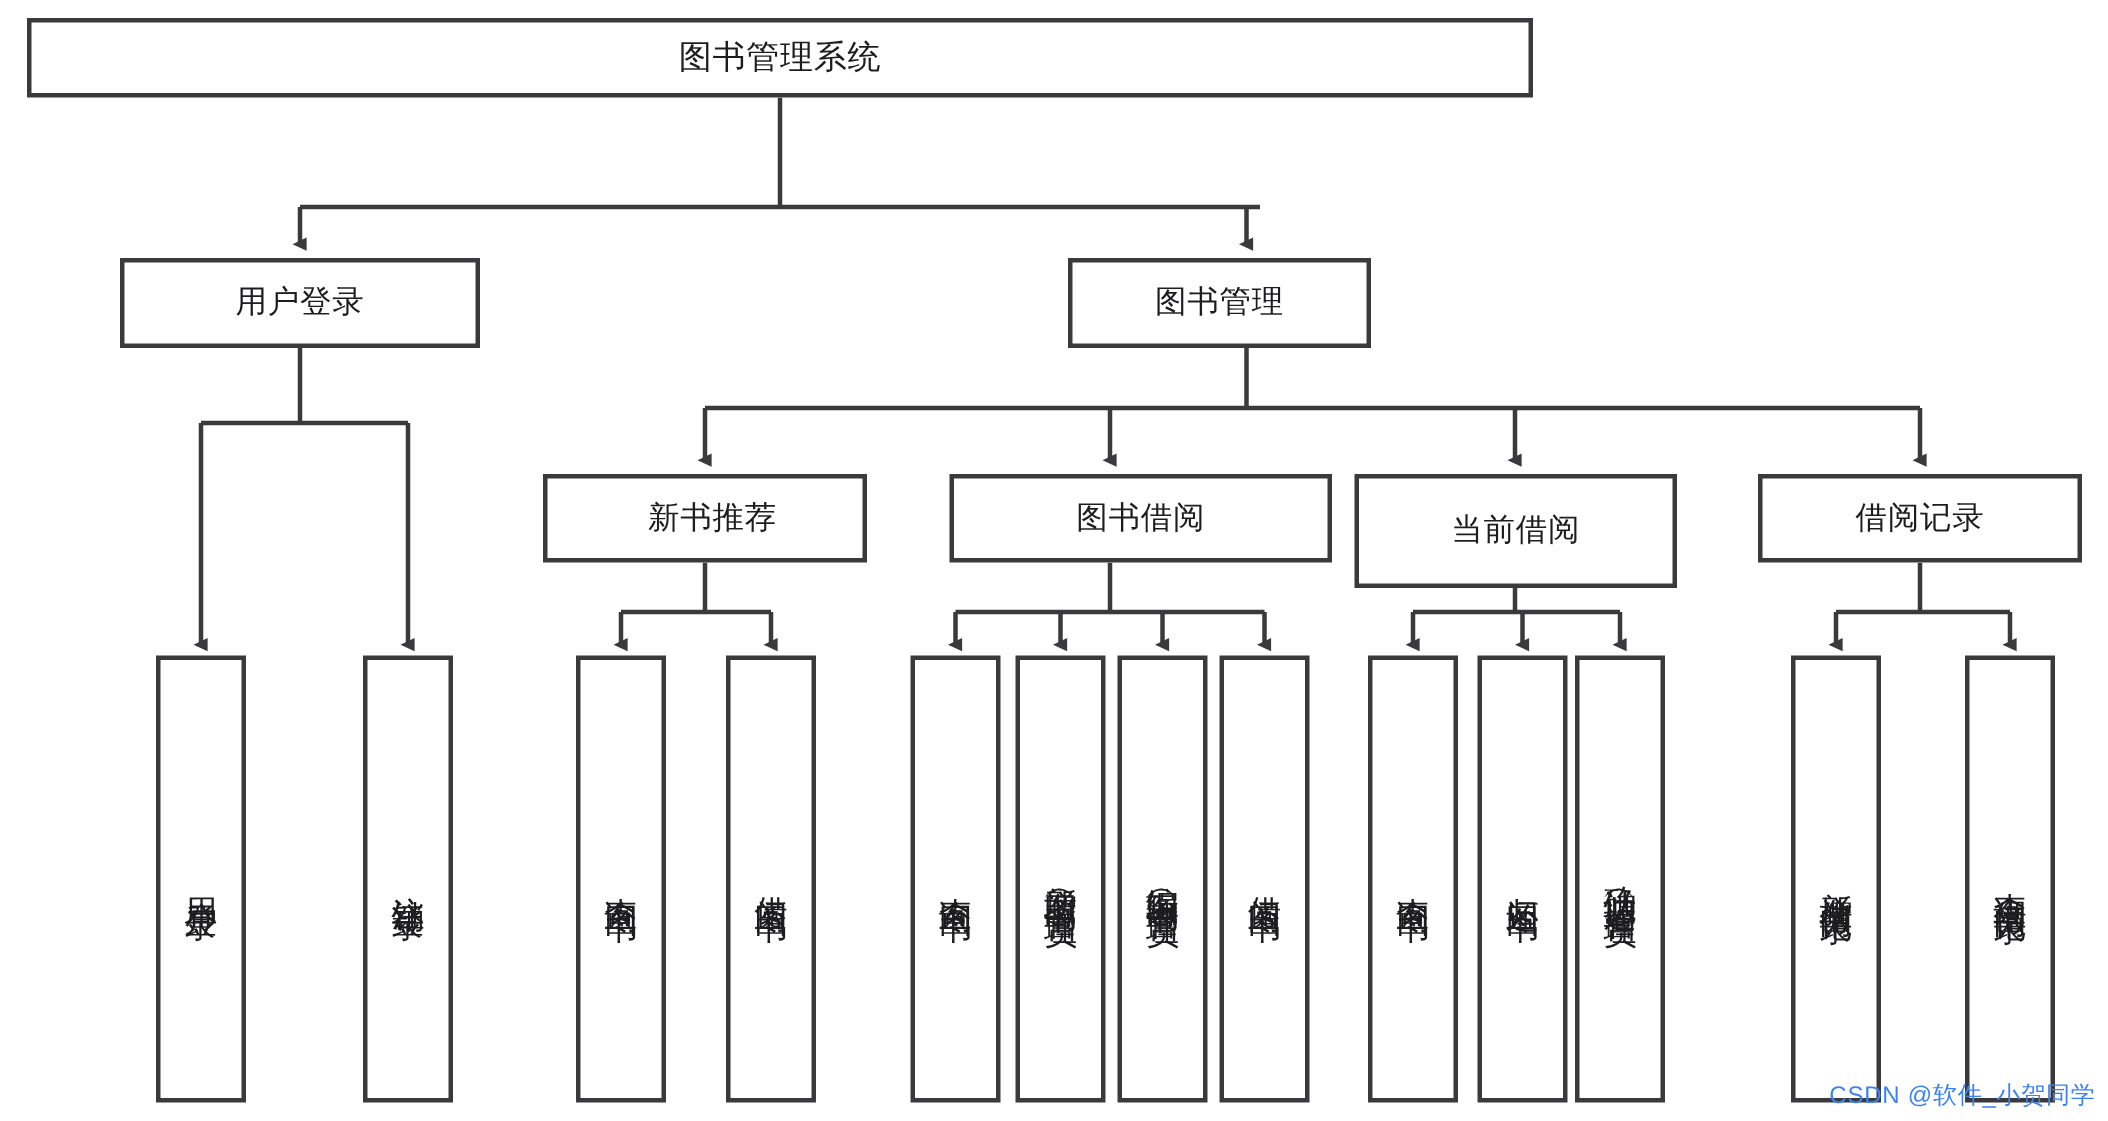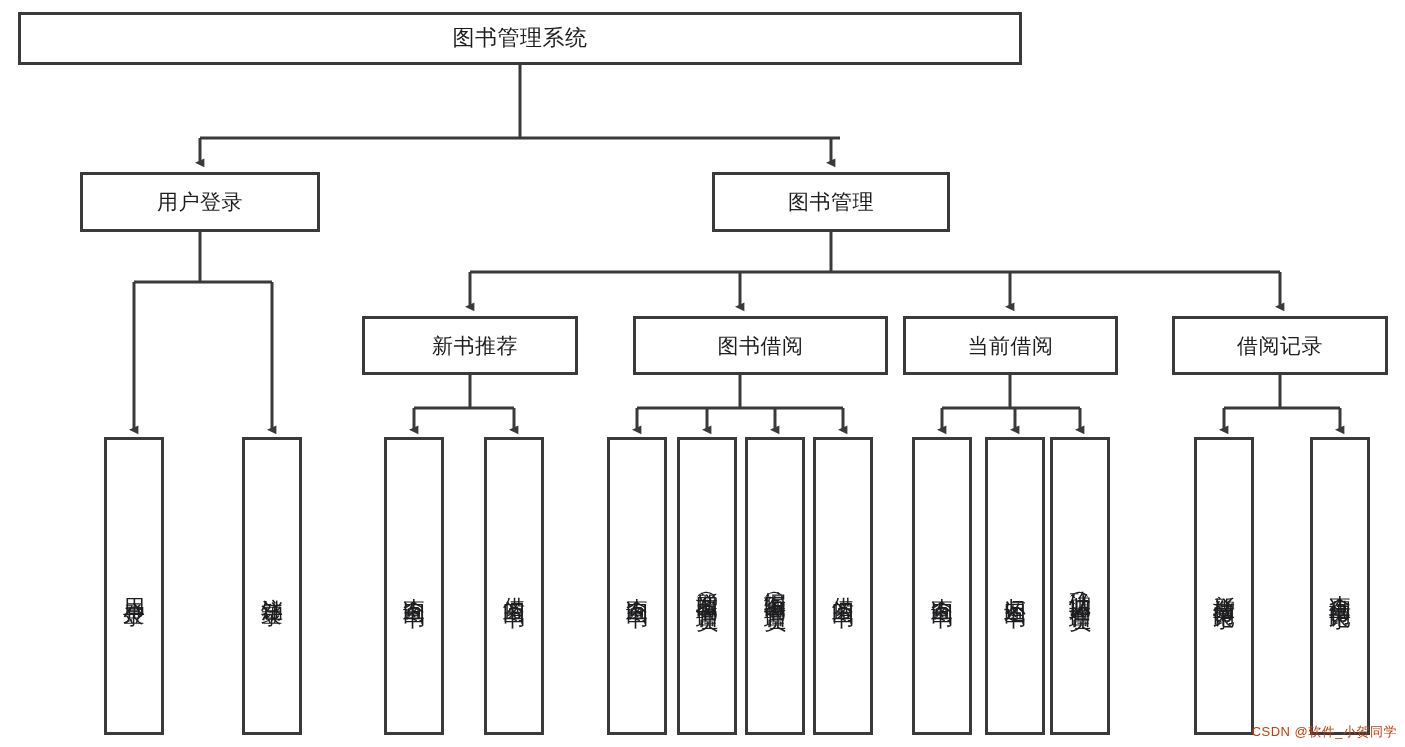--- a/index.html
+++ b/index.html
@@ -49,22 +49,22 @@
     font-size: 22px;
     letter-spacing: 3px;
     line-height: 1;
     white-space: nowrap;
     max-height: 100%;
   }
 
   #watermark {
     position: absolute;
     right: 8px; bottom: 6px;
-    font-size: 13px;
-    color: #c2410c;
+    font-size: 16px;
+    color: #3b82f6;
     letter-spacing: 0.5px;
     white-space: nowrap;
     user-select: none;
   }
 </style>
 </head>
 <body>
 
 <div id="stage">
 
@@ -118,31 +118,31 @@
     </g>
   </svg>
 
   <div class="node h root" style="left:18px; top:12px; width:1004px; height:53px;">
     <span class="label">图书管理系统</span>
   </div>
 
   <div class="node h" style="left:80px; top:172px; width:240px; height:60px;">
     <span class="label">用户登录</span>
   </div>
-  <div class="node h" style="left:712px; top:172px; width:238px; height:60px;">
+  <div class="node h" style="left:712px; top:172px; width:202px; height:60px;">
     <span class="label">图书管理</span>
   </div>
 
   <div class="node h" style="left:362px; top:316px; width:216px; height:59px;padding-left:10px;">
     <span class="label">新书推荐</span>
   </div>
   <div class="node h" style="left:633px; top:316px; width:255px; height:59px;">
     <span class="label">图书借阅</span>
   </div>
-  <div class="node h" style="left:903px; top:316px; width:215px; height:59px;">
+  <div class="node h" style="left:903px; top:316px; width:215px; height:76px;">
     <span class="label">当前借阅</span>
   </div>
   <div class="node h" style="left:1172px; top:316px; width:216px; height:59px;">
     <span class="label">借阅记录</span>
   </div>
 
   <div class="node v" style="left:104px; top:437px; width:60px; height:298px;">
     <span class="label">用户登录</span>
   </div>
   <div class="node v" style="left:242px; top:437px; width:60px; height:298px;">

